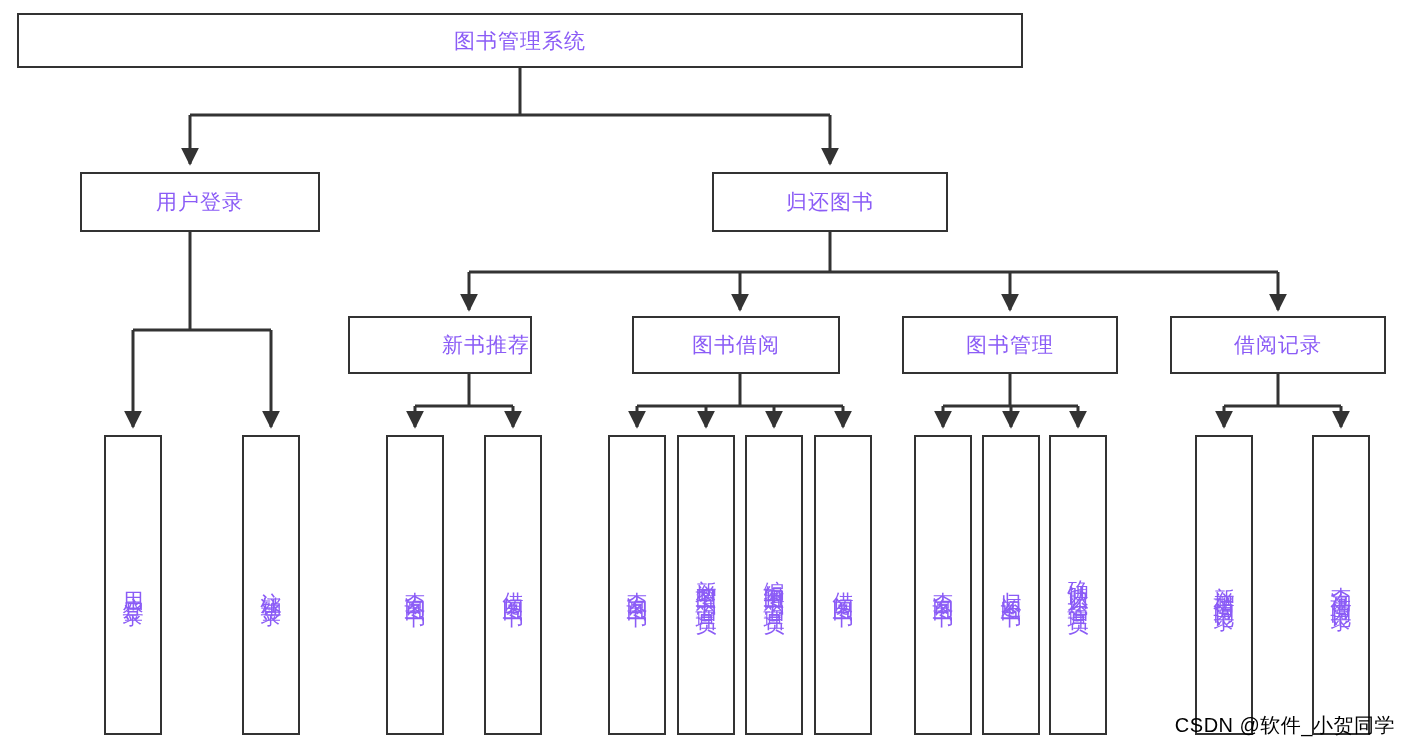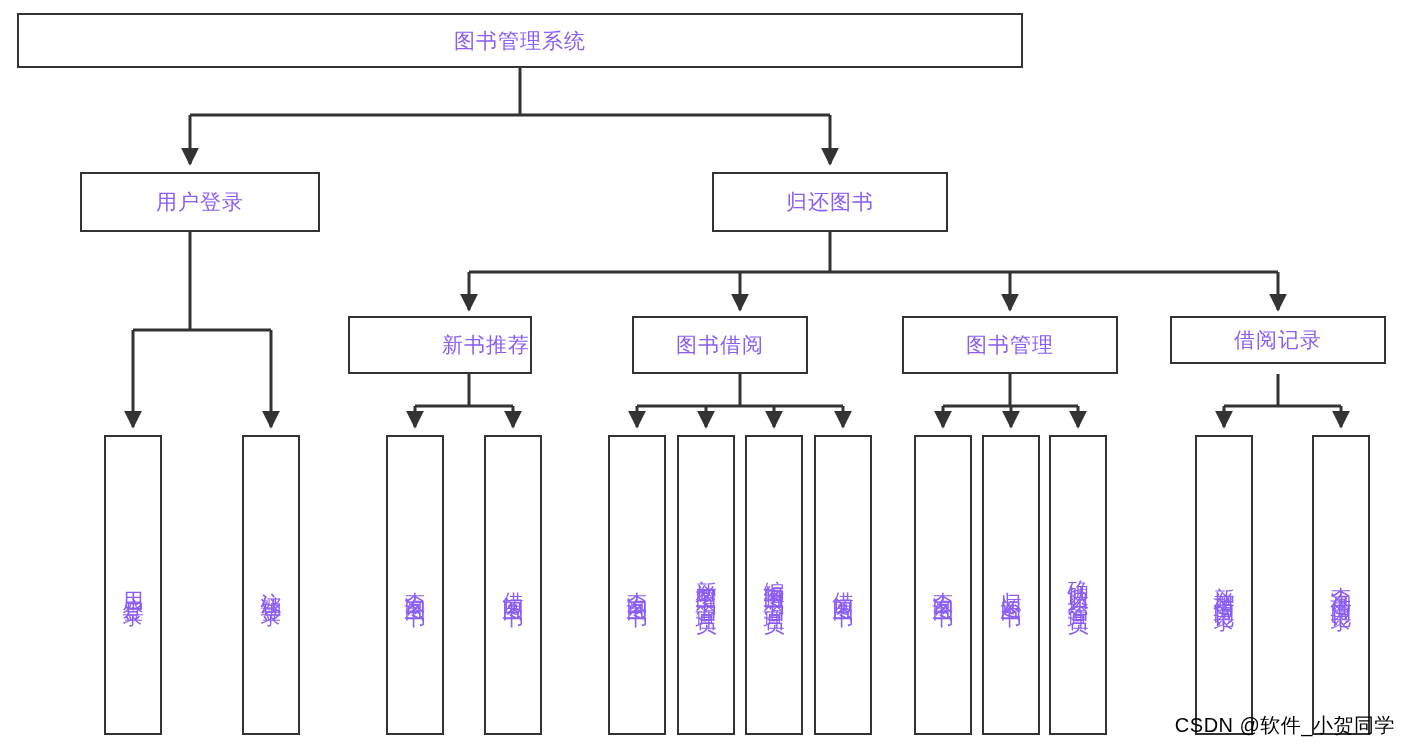--- a/index.html
+++ b/index.html
@@ -131,27 +131,27 @@
   <div class="node horiz" style="left:80px; top:172px; width:240px; height:60px;">
     <span>用户登录</span>
   </div>
   <div class="node horiz" style="left:712px; top:172px; width:236px; height:60px;">
     <span>归还图书</span>
   </div>
 
   <div class="node horiz" style="left:348px; top:316px; width:184px; height:58px;justify-content:flex-end;">
     <span>新书推荐</span>
   </div>
-  <div class="node horiz" style="left:632px; top:316px; width:176px; height:58px;text-align:right;">
+  <div class="node horiz" style="left:632px; top:316px; width:208px; height:58px;text-align:right;">
     <span>图书借阅</span>
   </div>
   <div class="node horiz" style="left:902px; top:316px; width:216px; height:58px;">
     <span>图书管理</span>
   </div>
-  <div class="node horiz" style="left:1170px; top:316px; width:216px; height:48px;">
+  <div class="node horiz" style="left:1170px; top:316px; width:216px; height:58px;">
     <span>借阅记录</span>
   </div>
 
   <div class="node vert" style="left:104px; top:435px; width:58px; height:300px;">
     <span>用户登录</span>
   </div>
   <div class="node vert" style="left:242px; top:435px; width:58px; height:300px;">
     <span>注销登录</span>
   </div>
 

